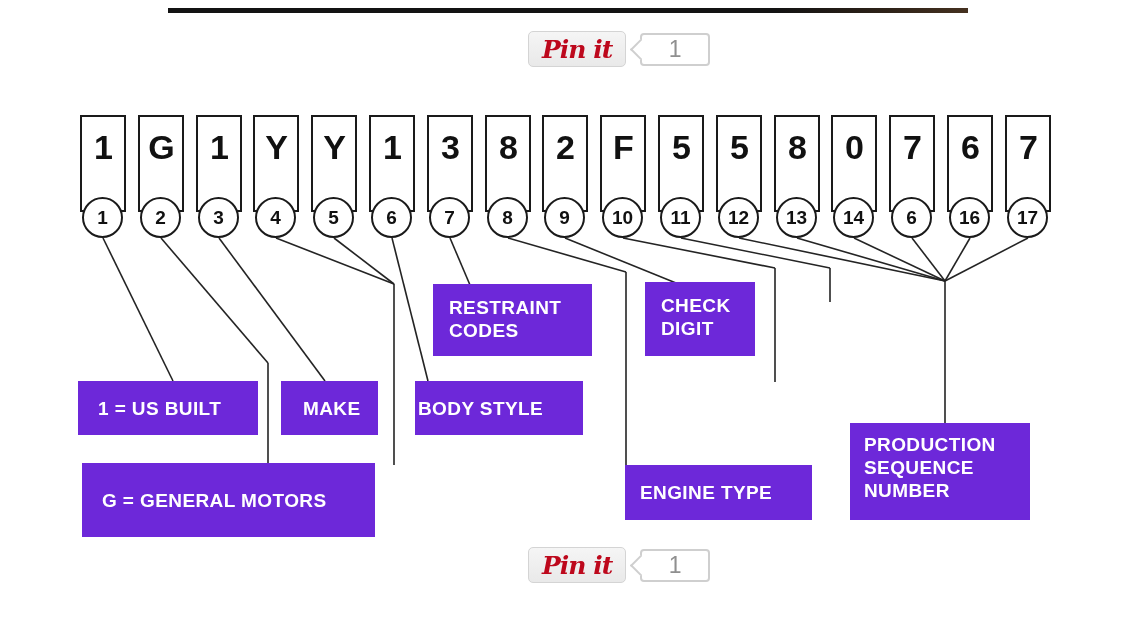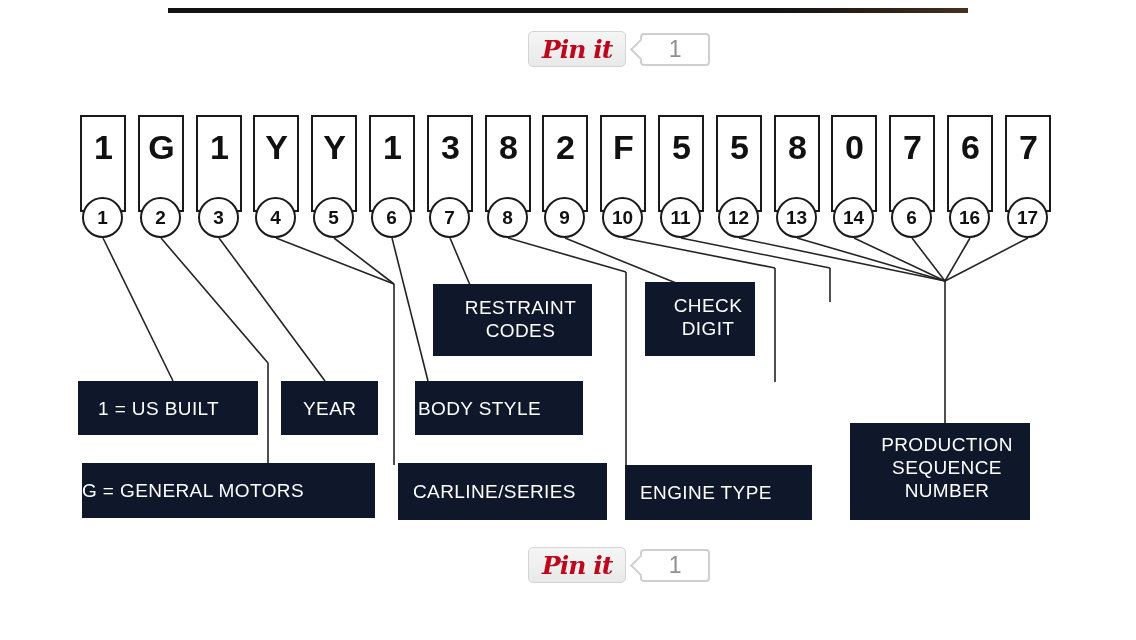--- a/index.html
+++ b/index.html
@@ -59,33 +59,33 @@
     color:#111; letter-spacing:-1px;
   }
   .vin-circle {
     position:absolute; top:189px; width:41px; height:41px;
     border:2px solid #1a1a1a; border-radius:50%; background:#ffffff; z-index:2;
     display:flex; align-items:center; justify-content:center;
     font-size:19px; font-weight:800; color:#111;
   }
 
   .lbl {
-    position:absolute; z-index:2; background:#0f172a; color:#ffffff;
-    font-weight:normal; font-size:19px; letter-spacing:0.4px;
-    white-space:pre-line; line-height:23px;text-align:center;
+    position:absolute; z-index:2; background:#6d28d9; color:#ffffff;
+    font-weight:bold; font-size:19px; letter-spacing:0.4px;
+    white-space:pre-line; line-height:23px;
   }
   .lbl.center1 { display:flex; align-items:center; }
   #lbl-restraint   { left:433px; top:276px; width:159px; height:72px; padding:12px 0 0 16px; }
   #lbl-check       { left:645px; top:274px; width:110px; height:74px; padding:12px 0 0 16px; }
   #lbl-plant       { left:795px; top:292px; width:105px; height:56px; padding-left:16px; }
   #lbl-us-built    { left:78px;  top:373px; width:180px; height:54px; padding-left:20px; }
   #lbl-make        { left:281px; top:373px; width:97px;  height:54px; padding-left:22px; }
   #lbl-body-style  { left:415px; top:373px; width:168px; height:54px; padding-left:3px; }
   #lbl-model-year  { left:645px; top:372px; width:182px; height:55px; padding-left:16px; }
-  #lbl-gm          { left:82px;  top:455px; width:293px; height:55px; }
+  #lbl-gm          { left:82px;  top:455px; width:293px; height:74px; padding-left:20px; }
   #lbl-carline     { left:398px; top:455px; width:209px; height:57px; padding-left:15px; }
   #lbl-engine      { left:625px; top:457px; width:187px; height:55px; padding-left:15px; }
   #lbl-production  { left:850px; top:415px; width:180px; height:97px; padding:10px 0 0 14px; }
 
   
   #cutoff { position:absolute; left:0; top:636px; width:1136px; height:4px; }
   .frag { position:absolute; top:1px; height:3px; }
 </style>
 </head>
 <body>
@@ -201,24 +201,23 @@
         <span class="vin-char">7</span>
       </div>
       <div class="vin-circle" style="left: 1007px;">17</div>
     </div>
 
   <div class="lbl" id="lbl-restraint">RESTRAINT
 CODES</div>
   <div class="lbl" id="lbl-check">CHECK
 DIGIT</div>
   <div class="lbl center1" id="lbl-us-built">1 = US BUILT</div>
-  <div class="lbl center1" id="lbl-make">YEAR</div>
+  <div class="lbl center1" id="lbl-make">MAKE</div>
   <div class="lbl center1" id="lbl-body-style">BODY STYLE</div>
   <div class="lbl center1" id="lbl-gm">G = GENERAL MOTORS</div>
-  <div class="lbl center1" id="lbl-carline">CARLINE/SERIES</div>
   <div class="lbl center1" id="lbl-engine">ENGINE TYPE</div>
   <div class="lbl" id="lbl-production">PRODUCTION
 SEQUENCE
 NUMBER</div>
 
   <div class="pin-row bottom">
     <a class="pin-btn">
       <span class="pin-logo">Pin it</span>
     </a>
     <a class="pin-count">

